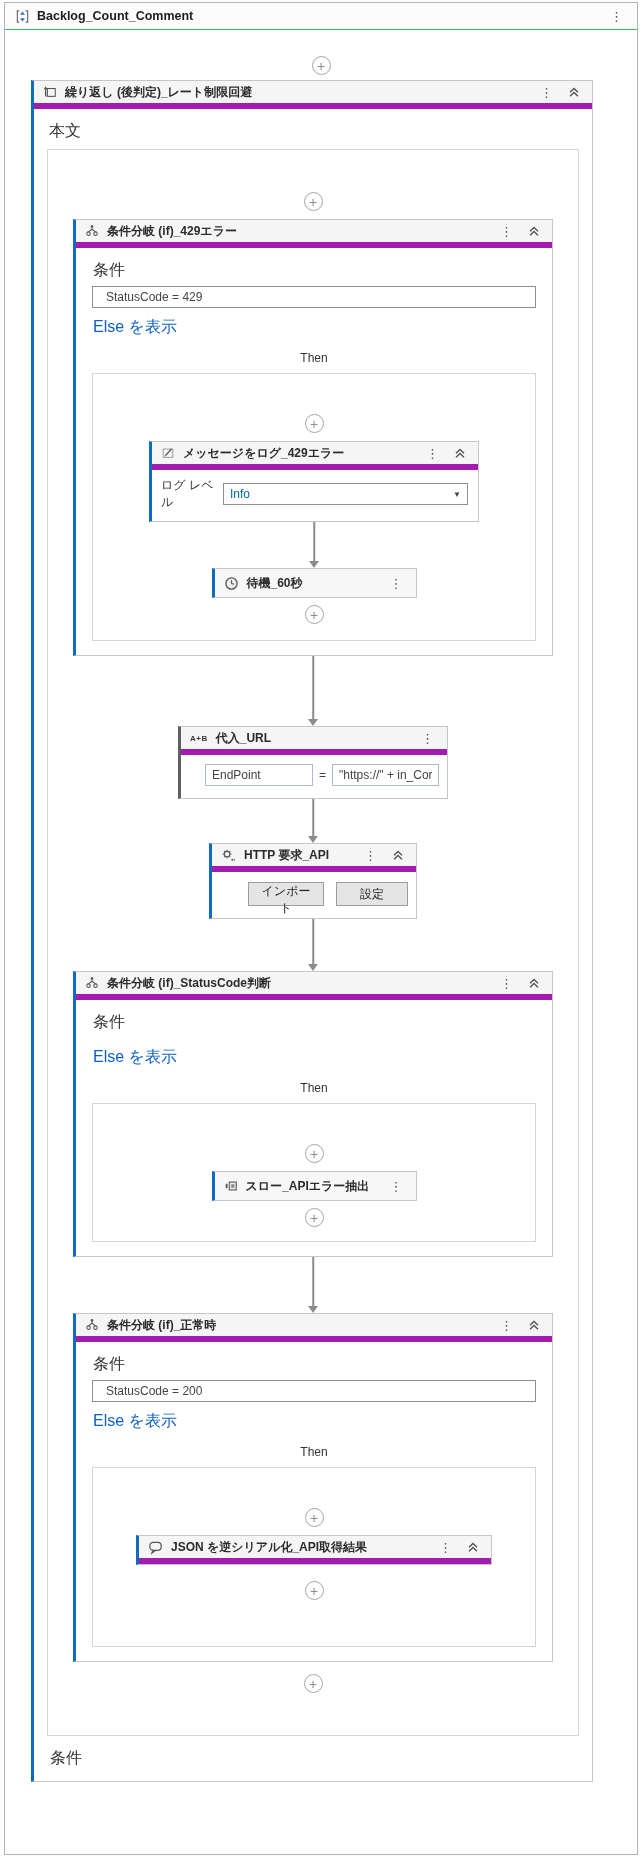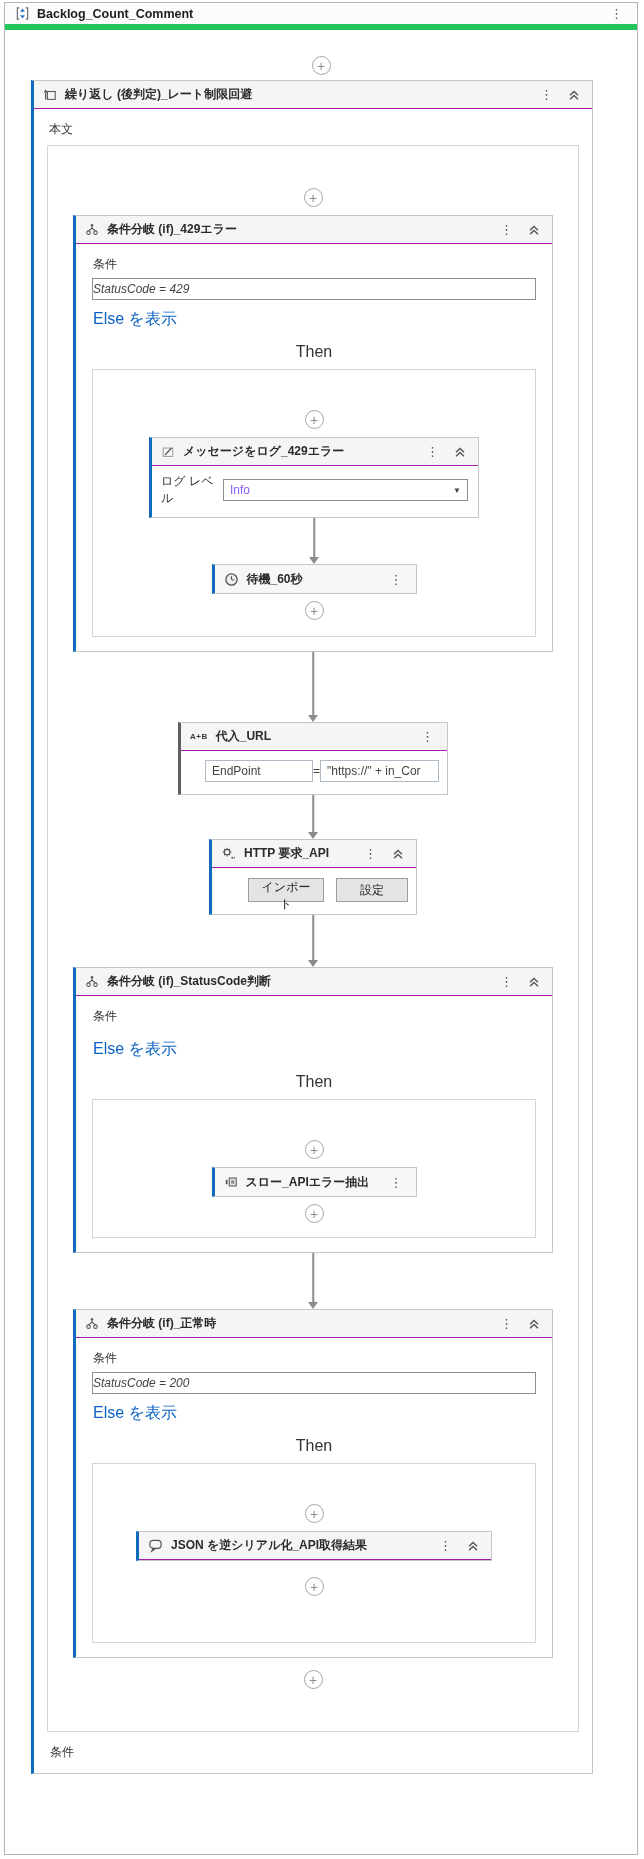--- a/index.html
+++ b/index.html
@@ -4,52 +4,52 @@
 <style>
   * { box-sizing: border-box; margin: 0; padding: 0; }
   html,body { background:#e9e9e9; }
   body { font-family: "Liberation Sans", "DejaVu Sans", sans-serif; font-size:12px; color:#333; }
   .canvas { position:relative; width:644px; height:1859px; background:#fff; overflow:hidden; }
 
   
   .root-card { position:absolute; left:4px; top:2px; width:634px; height:1853px;
                background:#fff; border:1px solid #b4b4b4; overflow:hidden; }
   .root-header { display:flex; align-items:center; height:27px; padding:0 10px;
-                 background:#fcfcfc; border-bottom:6px solid #22c55e; }
+                 background:#fcfcfc; border-bottom:1px solid #22c55e; }
   .root-title { font-weight:bold; font-size:12.5px; color:#1d1d1d; margin-left:7px; }
   .spacer { flex:1; }
   .kebab { color:#555; font-size:13px; line-height:1; padding:2px 4px; cursor:pointer; letter-spacing:0; }
   .chev  { display:inline-flex; padding:2px 3px; cursor:pointer; }
   .comment { margin:11px 0 0 10px; font-size:12px; color:#3d3d3d; }
 
   
   .plus { width:19px; height:19px; border:1px solid #a6a6a6; border-radius:50%;
           display:flex; align-items:center; justify-content:center;
           color:#8f8f8f; font-size:14px; line-height:1; background:#fff; cursor:pointer; }
   .plus span { transform:translateY(-0.5px); }
   .center { margin-left:auto; margin-right:auto; }
 
   
   .block { background:#fff; border:1px solid #c6c6c6; border-left:3px solid #0f6cbd; }
   .block.gray-accent { border-left-color:#5f5f5f; }
   .blk-header { display:flex; align-items:center; height:28px; padding:0 9px;
-                background:#f5f5f5; border-bottom:1px solid #a21caf; }
+                background:#f5f5f5; border-bottom:6px solid #a21caf; }
   .blk-title { margin-left:8px; font-weight:600; font-size:12px; color:#2b2b2b; white-space:nowrap; }
   .hdr-right { margin-left:auto; display:flex; align-items:center; gap:8px; }
 
   .act-mini { display:flex; align-items:center; height:30px; padding:0 9px;
               background:#f7f7f7; border:1px solid #c6c6c6; border-left:3px solid #0f6cbd; }
 
-  .label { font-size:12px; color:#333; }
+  .label { font-size:16px; color:#333; }
   .cond-input { display:block; width:100%; height:22px; border:1px solid #8f8f8f; background:#fff;
-                font-family:inherit; font-size:12px; color:#444; padding:0 0;font-style:italic; }
+                font-family:inherit; font-size:12px; color:#444; padding:0 13px; }
   .val-input { height:22px; border:1px solid #aebbc6; background:#fff;
                font-family:inherit; font-size:12px; color:#444; padding:0 6px; }
   .else-link { display:inline-block; color:#0b61c4; font-size:16px; cursor:pointer; }
-  .then-label { text-align:center; font-size:16px; color:#333; }
+  .then-label { text-align:center; font-size:12px; color:#333; }
   .nest-box { border:1px solid #d5d5d5; background:#fff; }
 
   
   .arrow { position:relative; width:12px; margin:0 auto; }
   .arrow::before { content:""; position:absolute; left:50%; top:0; bottom:6px; width:1.5px;
                    transform:translateX(-50%); background:#8c8c8c; }
   .arrow::after { content:""; position:absolute; left:50%; bottom:0; transform:translateX(-50%);
                   border:5px solid transparent; border-top:7px solid #8c8c8c; border-bottom:0; }
   .a44{height:44px} .a46{height:46px} .a52{height:52px} .a56{height:56px} .a70{height:70px}
 
@@ -65,28 +65,28 @@
   .if-body .else-link { margin:9px 0 0 1px; }
   .if-body .then-label { margin:13px 0 8px 0; }
 
   .log-block { width:330px; margin:8px auto 0 auto; }
   .log-body { padding:7px 10px 10px 9px; display:flex; flex-direction:column; gap:6px; }
   .field-row { display:flex; align-items:center; }
   .field-row .f-label { width:62px; flex:none; font-size:12px; color:#333; }
   .field-row .f-ctrl { flex:1; }
   .select { display:flex; align-items:center; height:22px; border:1px solid #8f8f8f; background:#fff;
             padding:0 6px; cursor:pointer; }
-  .select .val { flex:1; font-size:12px; color:#8b5cf6; }
+  .select .val { flex:1; font-size:12px; color:#0369a1; }
   .select .dd { font-size:8px; color:#444; }
 
   .wait-block { width:205px; margin:0 auto; }
   .throw-block { width:205px; margin:8px auto 0 auto; }
 
   .assign-block { width:270px; margin:0 auto; }
-  .assign-body { display:flex; align-items:center; padding:9px 8px 12px 24px; }
+  .assign-body { display:flex; align-items:center; gap:6px; padding:9px 8px 12px 24px; }
   .assign-glyph { font-size:8px; font-weight:bold; color:#3a3a3a; letter-spacing:0.5px; }
   .eq { color:#444; font-size:12px; }
 
   .http-block { width:208px; margin:0 auto; }
   .http-body { display:flex; align-items:center; justify-content:center; gap:12px; padding:10px 8px 12px 8px;margin-left:28px; }
   .btn { min-width:72px; height:24px; background:#e4e4e4; border:1px solid #9c9c9c;
          font-family:inherit; font-size:12px; color:#222; padding:0 10px; cursor:pointer; }
 
   .json-block { width:356px; margin:8px auto 16px auto; }
   .json-body { padding:8px 10px 11px 10px; }

